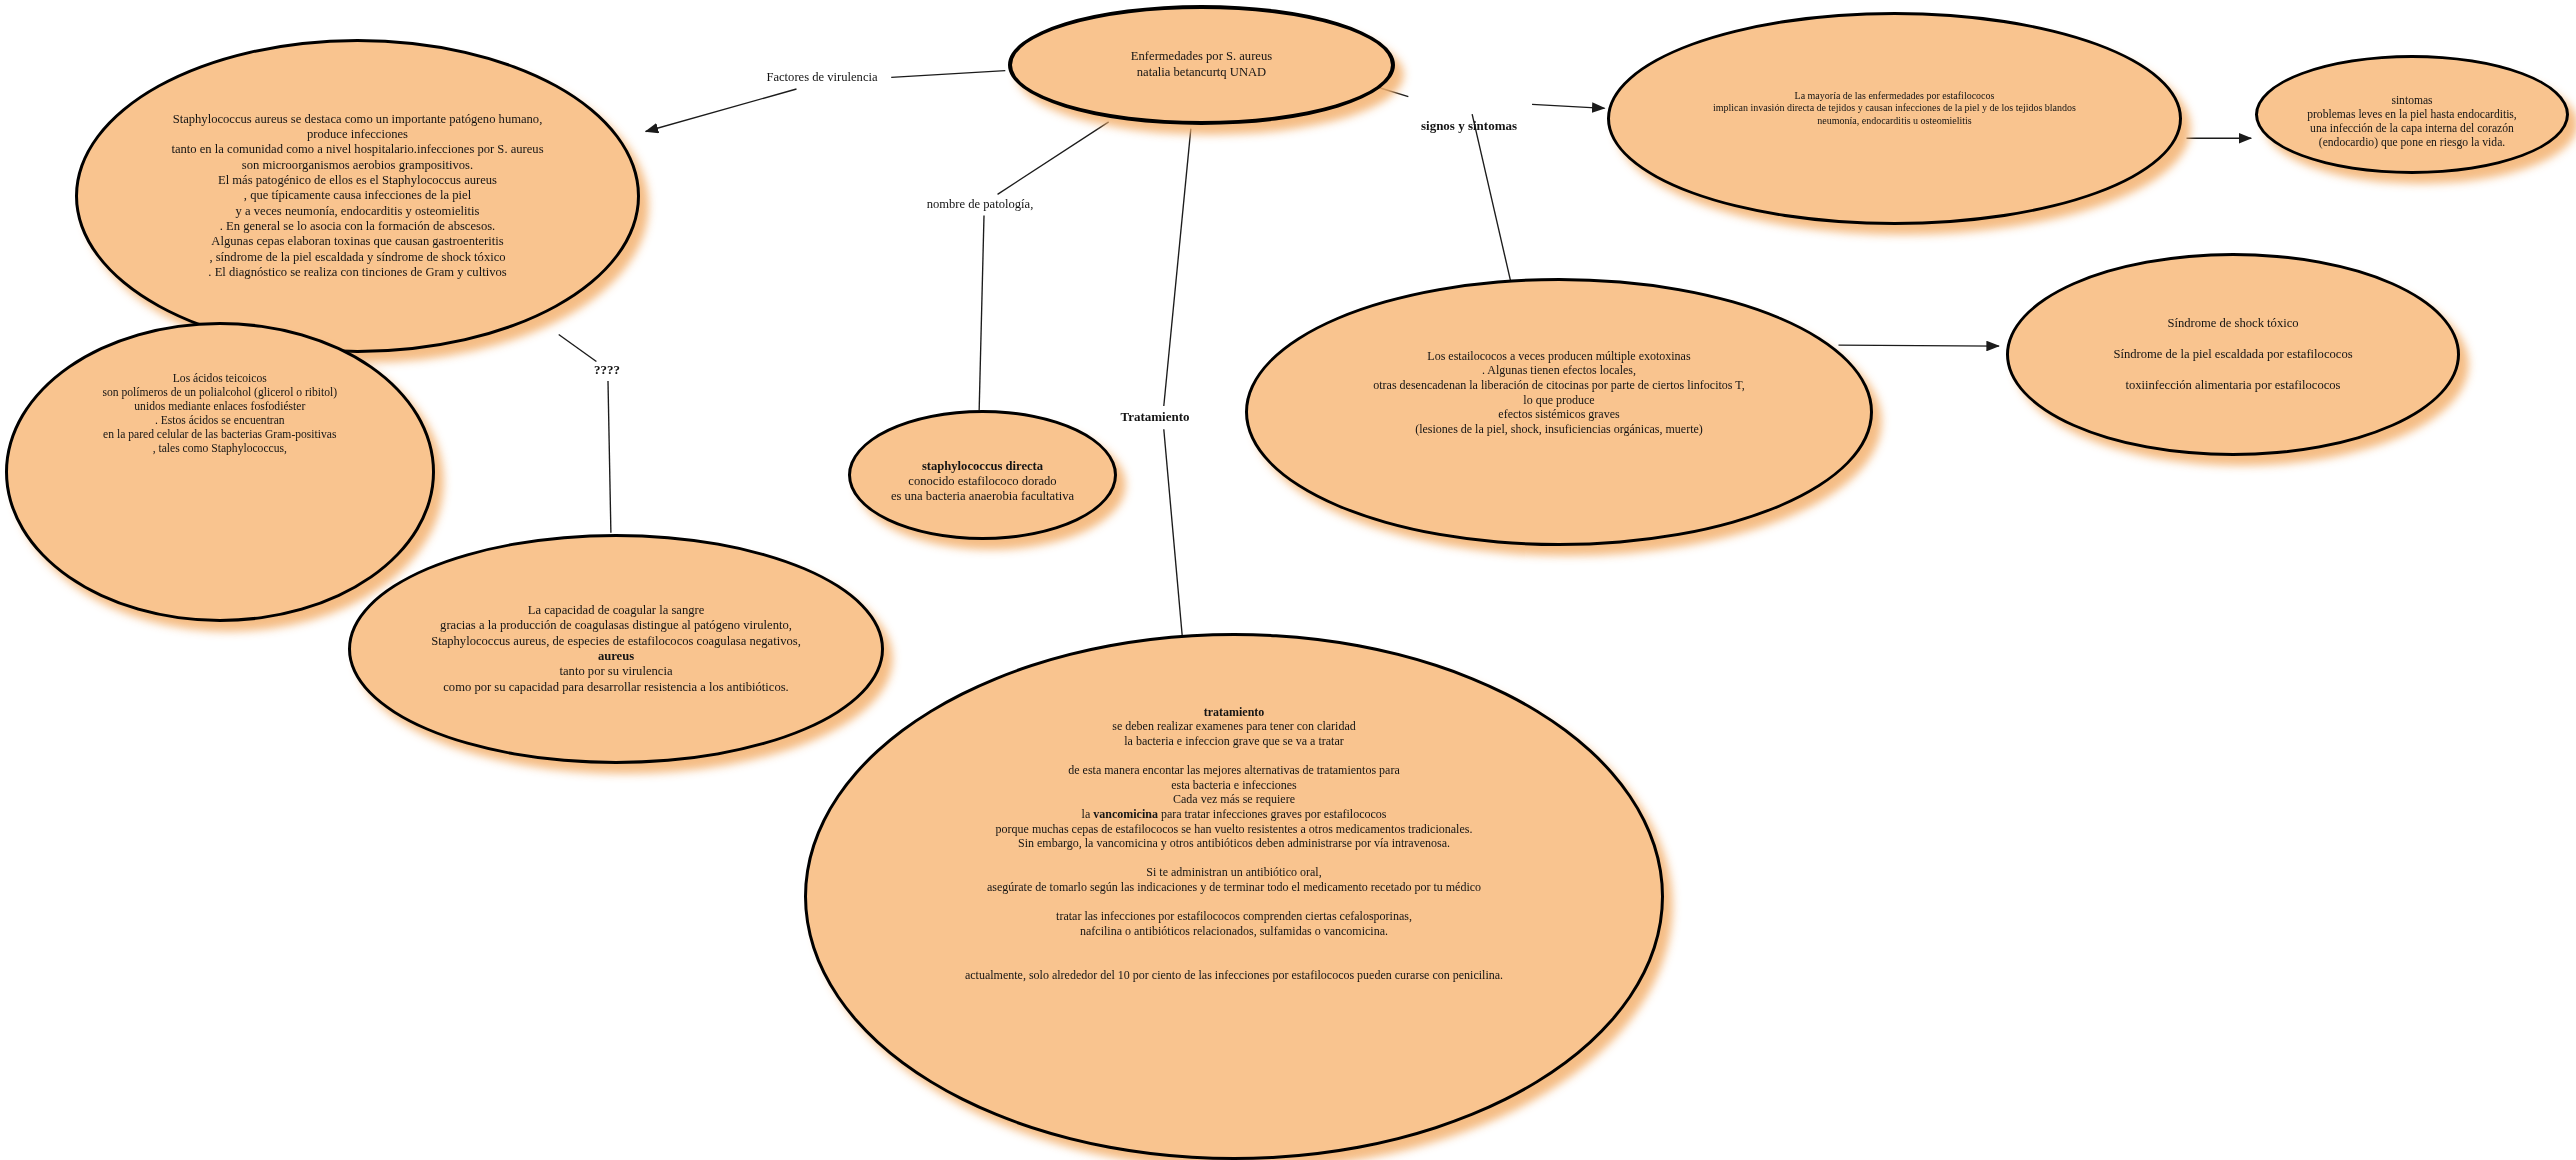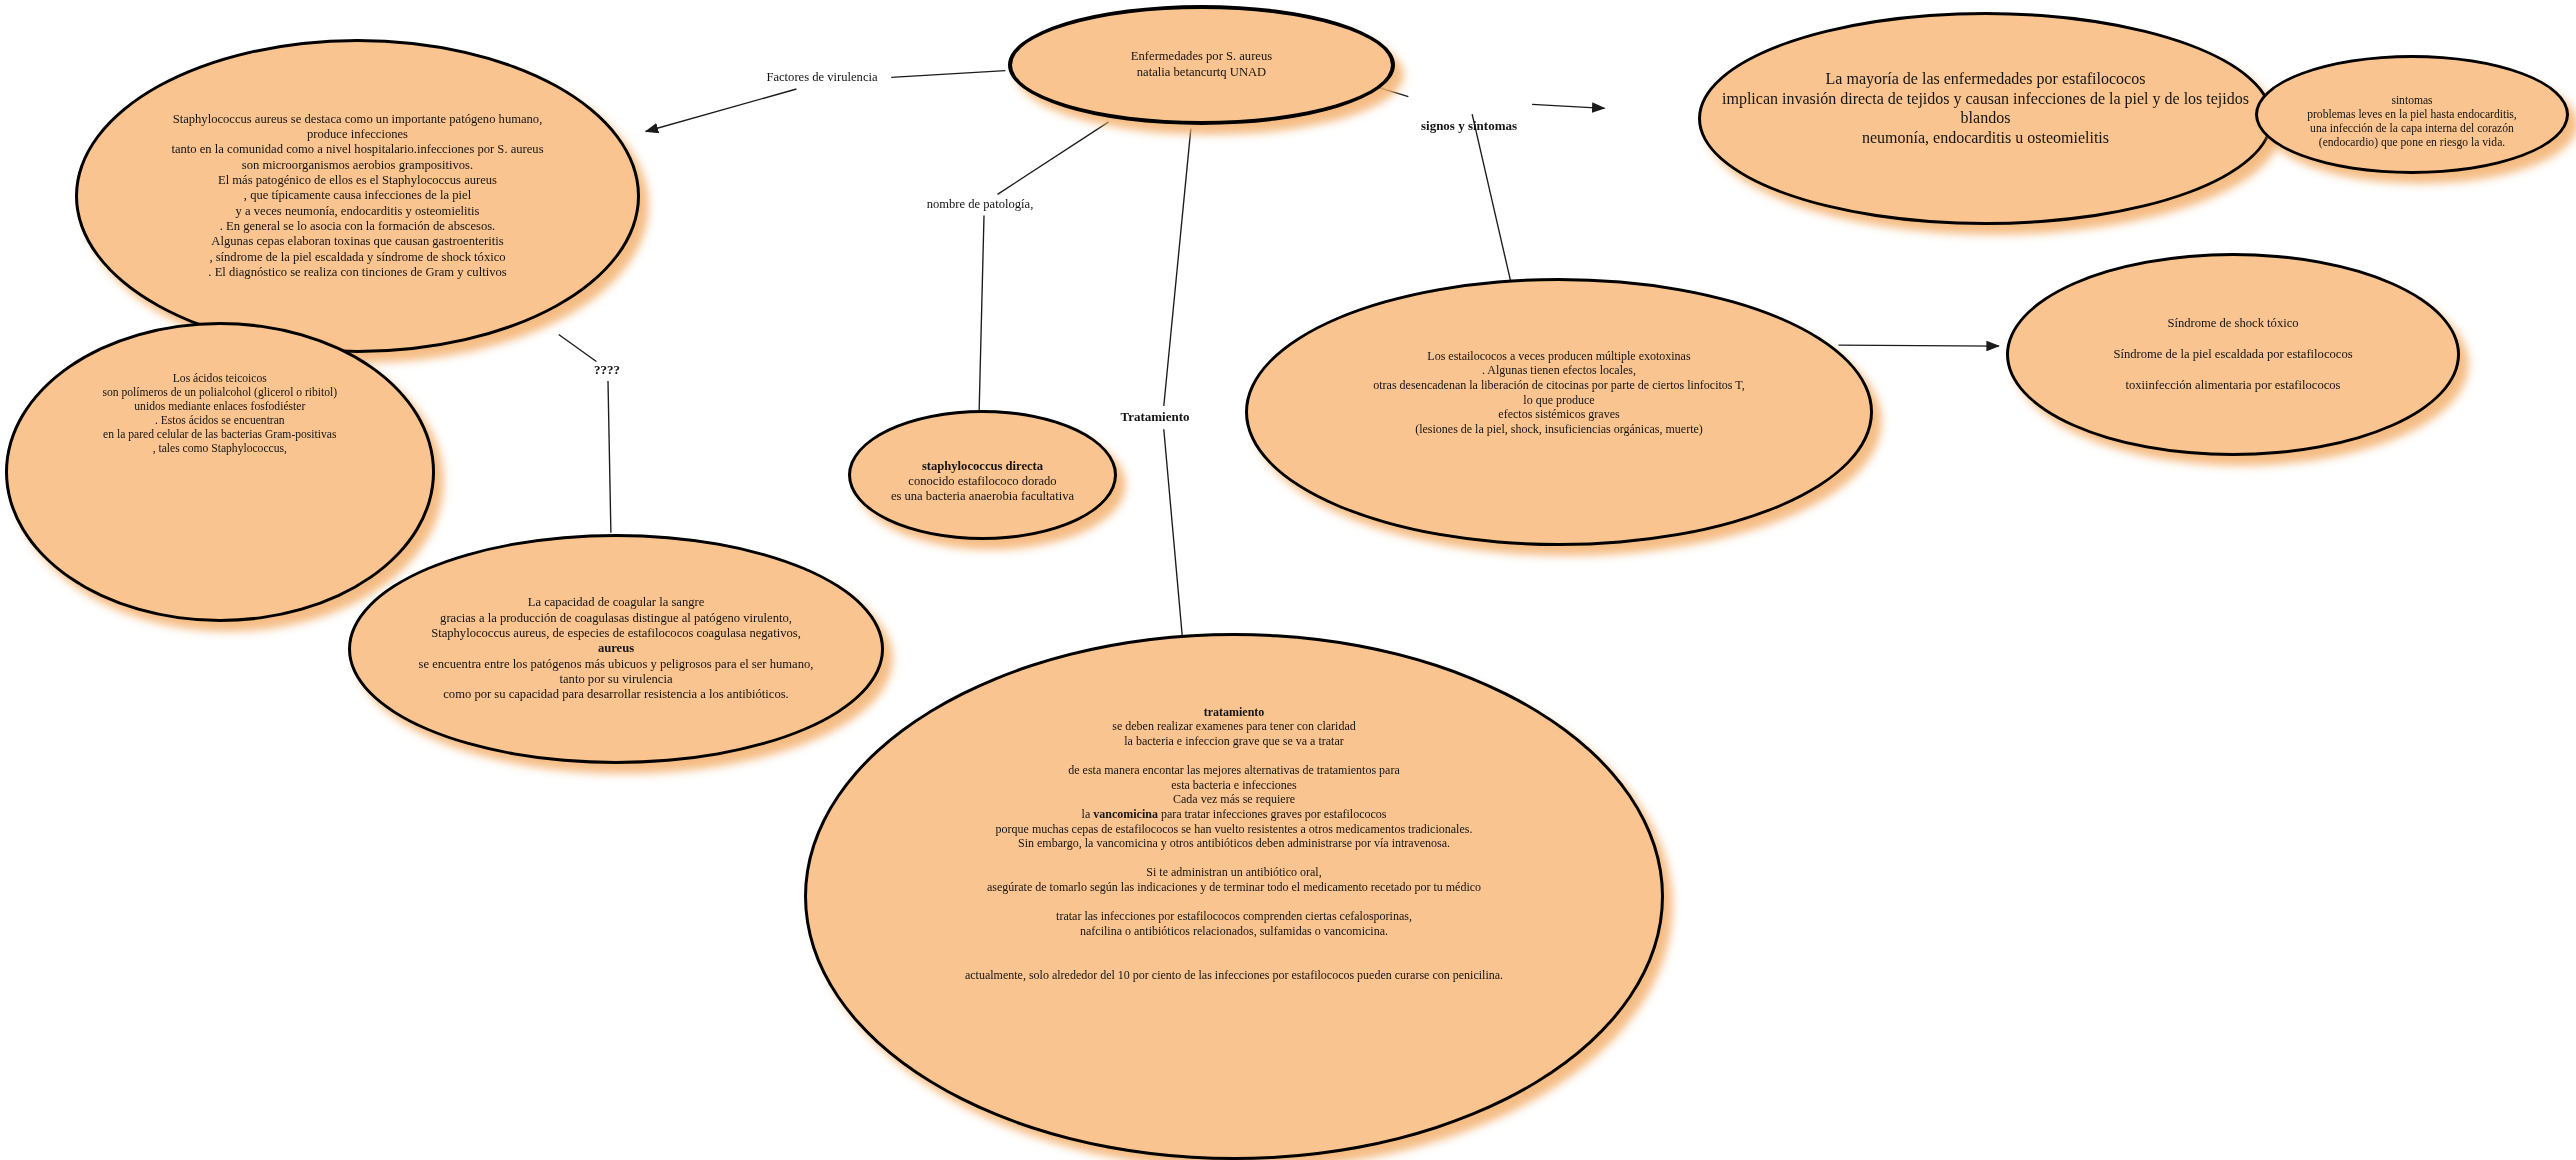--- a/index.html
+++ b/index.html
@@ -24,21 +24,21 @@
   #n-left-big{left:75px;top:39px;width:565px;height:314px;}
   #n-teicoicos{left:4.8px;top:322px;width:430px;height:300px;font-size:11.6px;}
   #n-teicoicos .inner{padding-bottom:116px;}
   #n-coagular{left:348px;top:534px;width:536px;height:230px;}
   #n-staph{left:848px;top:410px;width:269px;height:130px;}
   #n-staph .inner{padding-top:13.5px;}
   #n-trat{left:804px;top:633px;width:860px;height:527px;font-size:12px;}
   #n-trat .inner{padding-bottom:106px;}
   #n-estail{left:1245px;top:278px;width:628px;height:268px;font-size:12px;}
   #n-estail .inner{padding-bottom:39px;}
-  #n-mayoria{left:1698px;top:11.6px;width:575px;height:213px;font-size:16px;}
+  #n-mayoria{left:1607px;top:11.6px;width:575px;height:213px;font-size:10px;}
   #n-mayoria .inner{padding-bottom:19.3px;}
   #n-sintomas{left:2255px;top:55px;width:314px;height:119px;font-size:11.6px;}
   #n-sintomas .inner{padding-top:15.5px;}
   #n-sindrome{left:2006px;top:253px;width:454px;height:203px;}
 
   #l-factores{left:822px;top:77px;}
   #l-nombre{left:980px;top:204px;}
   #l-interr{left:607px;top:370px;}
   #l-trat{left:1155px;top:417px;}
   #l-signos{left:1469px;top:103px;margin-top:23px;}
@@ -104,21 +104,20 @@
         <div class="line"><span>, tales como Staphylococcus,</span></div>
       </div>
   </div>
 
   <div id="n-coagular" class="node">
     <div class="inner">
         <div class="line"><span>La capacidad de coagular la sangre</span></div>
         <div class="line"><span>gracias a la producción de coagulasas distingue al patógeno virulento,</span></div>
         <div class="line"><span>Staphylococcus aureus, de especies de estafilococos coagulasa negativos,</span></div>
         <div class="line"><span style="font-weight: bold; text-align: center;">aureus</span></div>
-        <div class="line"><span>se encuentra entre los patógenos más ubicuos y peligrosos para el ser humano,</span></div>
         <div class="line"><span>tanto por su virulencia</span></div>
         <div class="line"><span>como por su capacidad para desarrollar resistencia a los antibióticos.</span></div>
       </div>
   </div>
 
   <div id="n-staph" class="node">
     <div class="inner">
         <div class="line"><span style="font-weight: bold;">staphylococcus directa</span></div>
         <div class="line"><span>conocido estafilococo dorado</span></div>
         <div class="line"><span>es una bacteria anaerobia facultativa</span></div>

